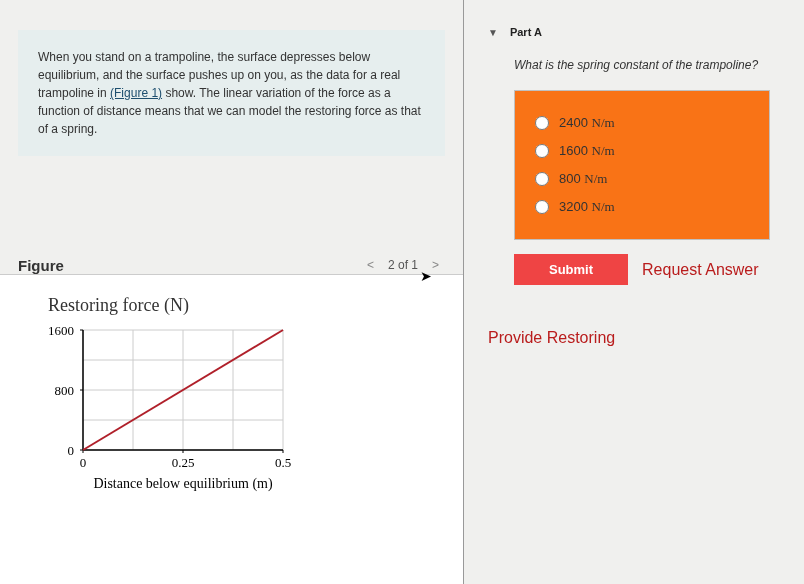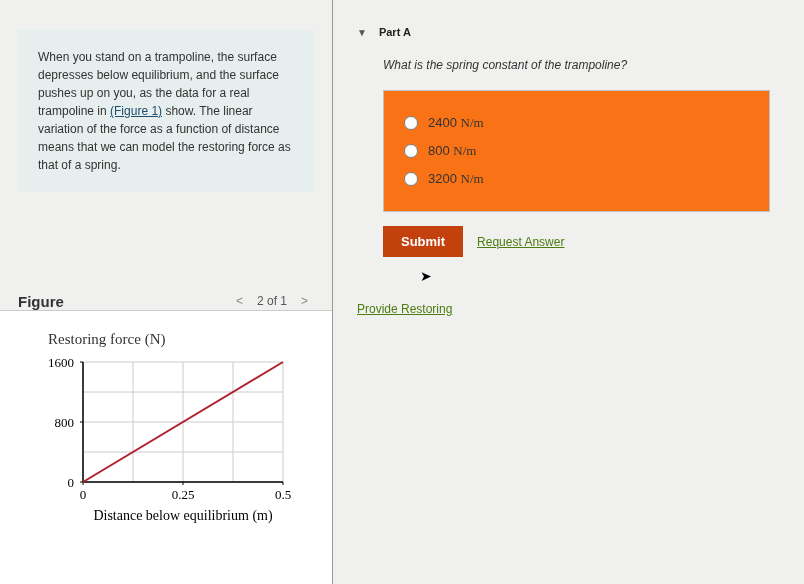--- a/index.html
+++ b/index.html
@@ -6,21 +6,21 @@
     body {
       font-family: Arial, Helvetica, sans-serif;
       background: #f0f0ee;
       width: 804px;
       height: 584px;
       display: flex;
       color: #333;
       font-size: 13px;
     }
     .left-panel {
-      width: 333px;
+      width: 464px;
       border-right: 1px solid #999;
       padding: 0;
       display: flex;
       flex-direction: column;
     }
     .right-panel {
       flex: 1;
       padding: 20px 24px;
     }
     .problem-text {
@@ -60,21 +60,21 @@
       padding: 2px 6px;
     }
     .figure-area {
       flex: 1;
       background: #fff;
       border-top: 1px solid #ccc;
       padding: 20px 28px;
     }
     .chart-title {
       font-family: Georgia, serif;
-      font-size: 15px;
+      font-size: 18px;
       margin-left: 20px;
       margin-bottom: 4px;
     }
     .chart-svg {
       display: block;
     }
     .part-header {
       display: flex;
       align-items: center;
       gap: 12px;
@@ -118,32 +118,31 @@
     .unit {
       font-family: Georgia, serif;
     }
     .actions {
       margin-left: 26px;
       display: flex;
       align-items: center;
       gap: 14px;
     }
     .submit-btn {
-      background: #c2410c;
+      background: #ef4444;
       color: #fff;
       border: none;
-      padding: 8px 18px;
+      padding: 8px 35px;
       font-size: 13px;
       font-weight: bold;
       cursor: pointer;
     }
     .link {
-      color: #4d7c0f;
-      text-decoration: underline;
-      font-size: 12px;
+      color: #b91c1c;
+      font-size: 16px;
       cursor: pointer;
     }
     .feedback-link {
       margin-top: 44px;
       margin-left: 0;
     }
     .cursor {
       position: absolute;
       left: 420px;
       top: 268px;
@@ -221,20 +220,24 @@
 
   <div class="question-text">What is the spring constant of the trampoline?</div>
 
   <div class="options-box">
     <label class="option-row">
       <input type="radio" name="ans" style="">
       <span><span>2400</span> <span class="unit">N/m</span></span>
     </label>
     <label class="option-row">
       <input type="radio" name="ans" style="">
+      <span><span>1600</span> <span class="unit">N/m</span></span>
+    </label>
+    <label class="option-row">
+      <input type="radio" name="ans" style="">
       <span><span>800</span> <span class="unit">N/m</span></span>
     </label>
     <label class="option-row">
       <input type="radio" name="ans" style="">
       <span><span>3200</span> <span class="unit">N/m</span></span>
     </label>
   </div>
 
   <div class="actions">
     <button class="submit-btn">Submit</button>

